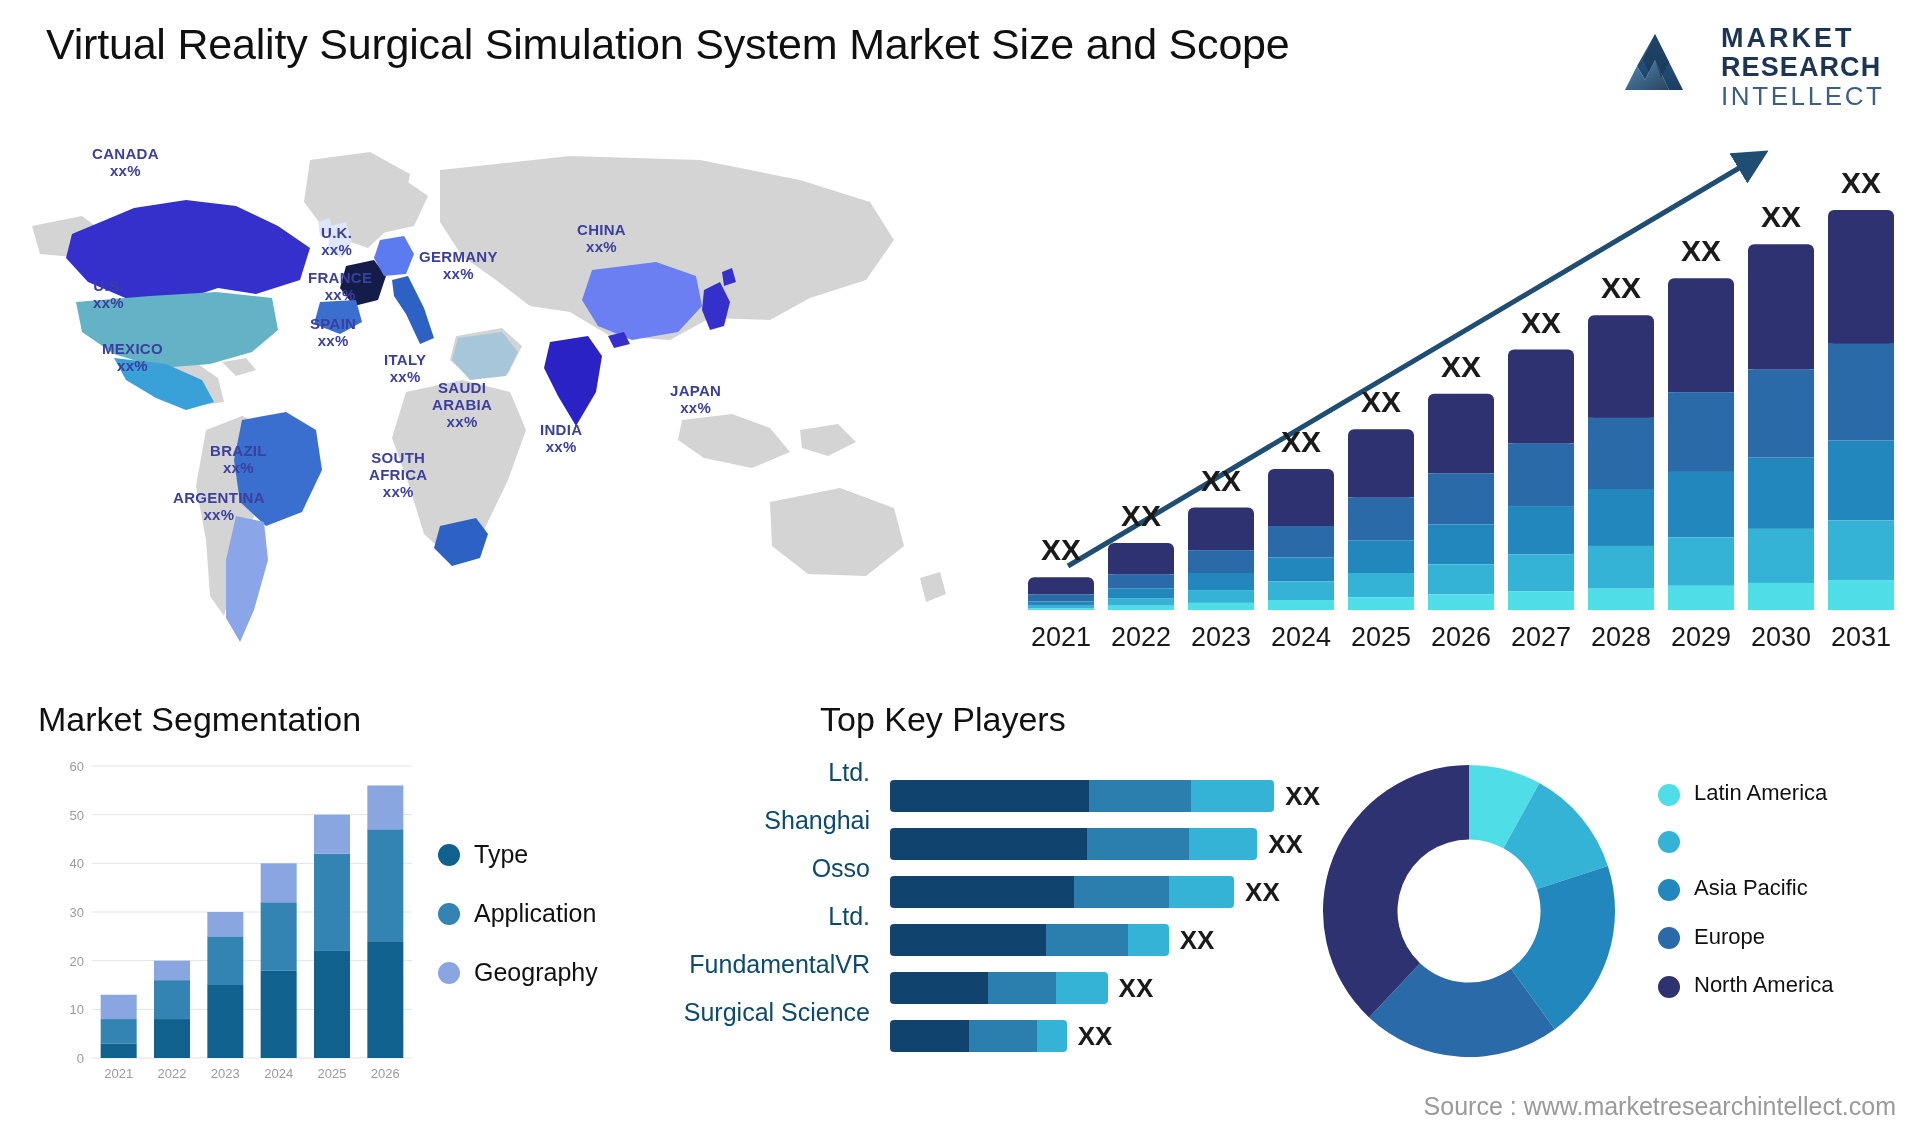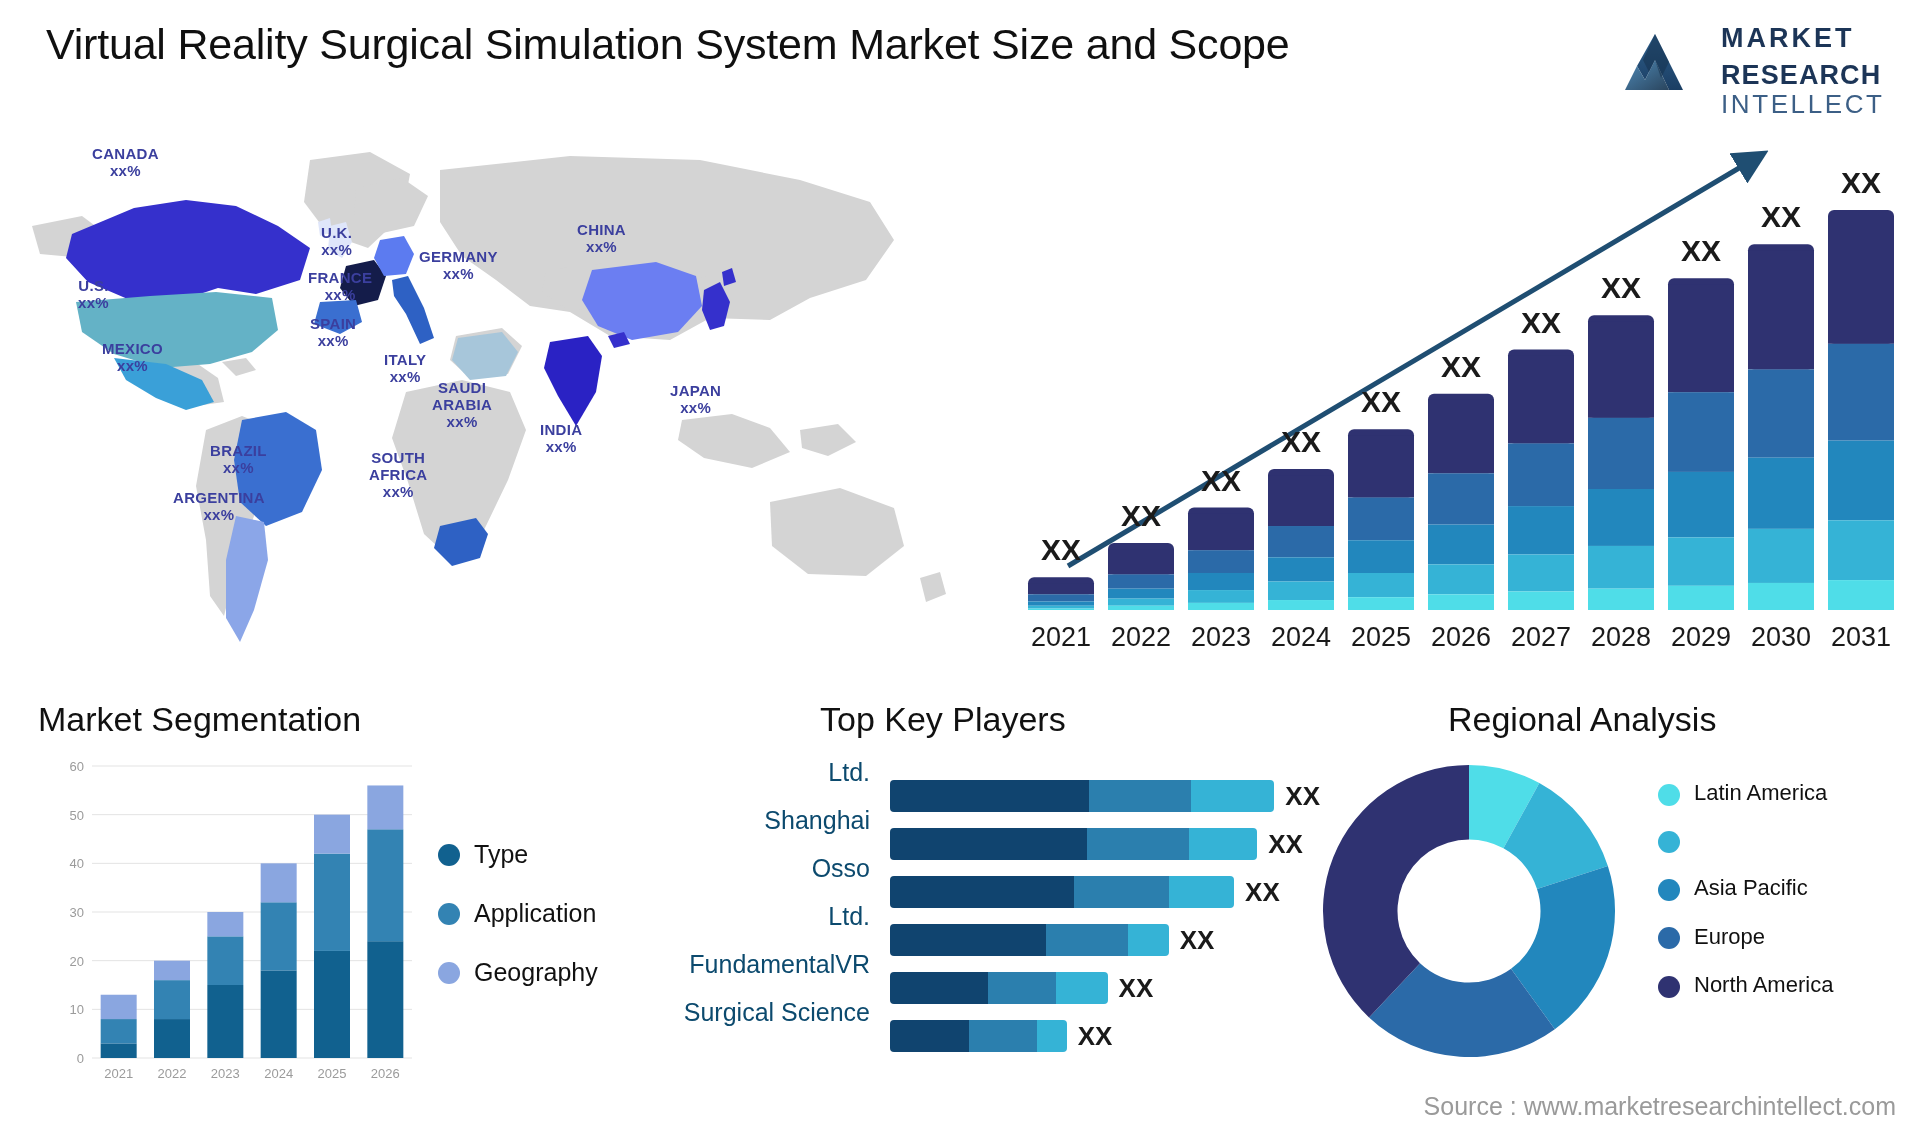--- a/index.html
+++ b/index.html
@@ -15,21 +15,21 @@
   #header { position:absolute; left:0; top:0; width:1920px; height:140px;padding-left:8px; }
   #page-title {
     position:absolute; left:46px; top:18px; width:1320px;
     font-size:43px; line-height:1.25; font-weight:400; color:#101010;
     letter-spacing:-0.2px;
   }
   #logo { position:absolute; left:1625px; top:18px; width:285px; height:90px; }
   #logo-mark { position:absolute; left:0; top:14px; width:88px; height:62px; }
   #logo-text { position:absolute; left:96px; top:6px; width:190px; }
   .lg-l1 { font-size:27px; font-weight:700; letter-spacing:3.0px; color:#1c3557; line-height:1.08; }
-  .lg-l2 { font-size:27px; font-weight:700; letter-spacing:1.1px; color:#1c3557; line-height:1.08;margin-top:8px; }
+  .lg-l2 { font-size:27px; font-weight:700; letter-spacing:1.1px; color:#1c3557; line-height:1.08; }
   .lg-l3 { font-size:26px; font-weight:400; letter-spacing:2.6px; color:#3c5f86; line-height:1.12; }
 
   
   #map-panel { position:absolute; left:10px; top:130px; width:1010px; height:545px; }
   #worldmap { position:absolute; left:0; top:0; width:1010px; height:545px; }
   .map-label {
     position:absolute; color:#3b3f9e; font-weight:700;
     font-size:15px; line-height:1.12; text-align:center;
     white-space:nowrap; letter-spacing:0.3px;
   }
@@ -188,21 +188,21 @@
     <path d="M582,140 L646,132 L686,146 L692,176 L668,202 L622,210 L588,196
              L572,170 Z" fill="#6b7ef2"></path>
 
     <path d="M694,160 L710,152 L720,172 L714,196 L700,200 L692,180 Z" fill="#3530cc"></path>
     <path d="M712,142 L722,138 L726,152 L714,156 Z" fill="#3530cc"></path>
 
     <path d="M598,206 L614,202 L620,214 L604,218 Z" fill="#3530cc"></path>
   </svg>
 
 <div class="map-label" style="left: 82px; top: 16px;"><span>CANADA</span><span class="pct">xx%</span></div>
-    <div class="map-label" style="left: 68px; top: 148px;"><span>U.S.</span><span class="pct">xx%</span></div>
+    <div class="map-label" style="left: 83px; top: 148px;"><span>U.S.</span><span class="pct">xx%</span></div>
     <div class="map-label" style="left: 92px; top: 211px;"><span>MEXICO</span><span class="pct">xx%</span></div>
     <div class="map-label" style="left: 200px; top: 313px;"><span>BRAZIL</span><span class="pct">xx%</span></div>
     <div class="map-label" style="left: 163px; top: 360px;"><span>ARGENTINA</span><span class="pct">xx%</span></div>
     <div class="map-label" style="left: 311px; top: 95px;"><span>U.K.</span><span class="pct">xx%</span></div>
     <div class="map-label" style="left: 298px; top: 140px;"><span>FRANCE</span><span class="pct">xx%</span></div>
     <div class="map-label" style="left: 300px; top: 186px;"><span>SPAIN</span><span class="pct">xx%</span></div>
     <div class="map-label" style="left: 409px; top: 119px;"><span>GERMANY</span><span class="pct">xx%</span></div>
     <div class="map-label" style="left: 374px; top: 222px;"><span>ITALY</span><span class="pct">xx%</span></div>
     <div class="map-label" style="left: 359px; top: 320px;"><span>SOUTH<br>AFRICA</span><span class="pct">xx%</span></div>
     <div class="map-label" style="left: 422px; top: 250px;"><span>SAUDI<br>ARABIA</span><span class="pct">xx%</span></div>
@@ -425,21 +425,20 @@
       <div class="prow">
         <div class="pseg" style="width: 78.88px; background: rgb(16, 68, 111); border-top-left-radius: 4px; border-bottom-left-radius: 4px;"></div>
         <div class="pseg" style="width: 68px; background: rgb(43, 127, 174);"></div>
         <div class="pseg" style="width: 29.92px; background: rgb(53, 179, 214); border-top-right-radius: 4px; border-bottom-right-radius: 4px;"></div>
         <span class="pval">XX</span>
       </div>
     </div>
 </div>
 
 <div id="regional">
-  <div class="sec-title" id="reg-title">Regional Analysis</div>
   <svg id="donut" viewBox="0 0 200 200">
     <g id="donut-slices">
         <path d="M 100 2 A 98 98 0 0 1 147.2118600619681 14.12194535570137 L 123.12417635688234 57.937279357894546 A 48 48 0 0 0 100 52 Z" fill="#4fdde8"></path>
         <path d="M 147.2118600619681 14.12194535570137 A 98 98 0 0 1 193.20353859692506 69.71633455125516 L 145.65071278216737 85.16718427000252 A 48 48 0 0 0 123.12417635688234 57.937279357894546 Z" fill="#35b3d6"></path>
         <path d="M 193.20353859692506 69.71633455125516 A 98 98 0 0 1 157.60295472466237 179.28366544874484 L 128.21369211003872 138.8328157299975 A 48 48 0 0 0 145.65071278216737 85.16718427000252 Z" fill="#2287bd"></path>
         <path d="M 157.60295472466237 179.28366544874484 A 98 98 0 0 1 32.91438361898851 171.43892548729832 L 67.14173891542293 134.99049411622775 A 48 48 0 0 0 128.21369211003872 138.8328157299975 Z" fill="#2b6aa8"></path>
         <path d="M 32.91438361898851 171.43892548729832 A 98 98 0 0 1 99.99999999999999 2 L 99.99999999999999 52 A 48 48 0 0 0 67.14173891542293 134.99049411622775 Z" fill="#2f3271"></path>
       </g>
   </svg>
   <div id="reg-legend">

